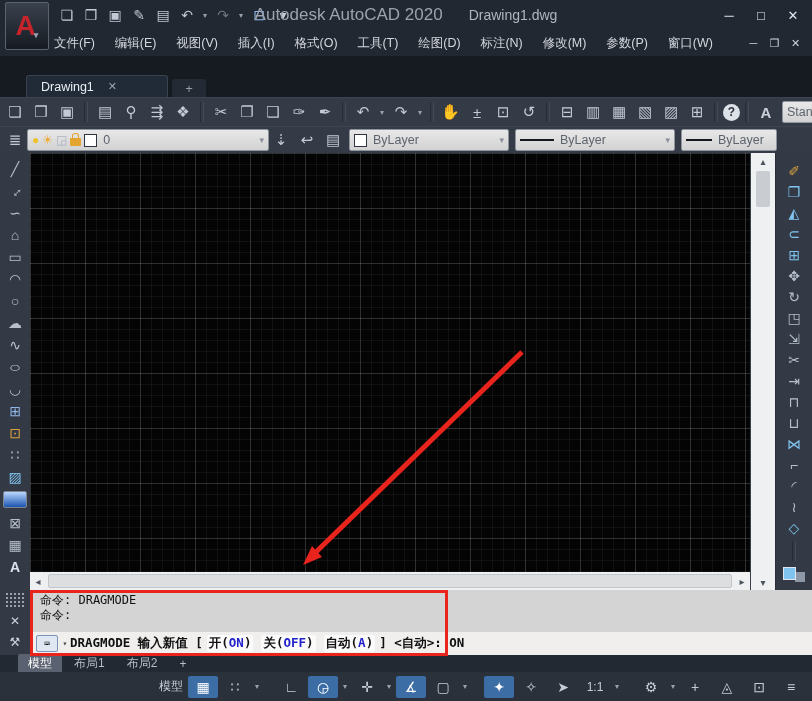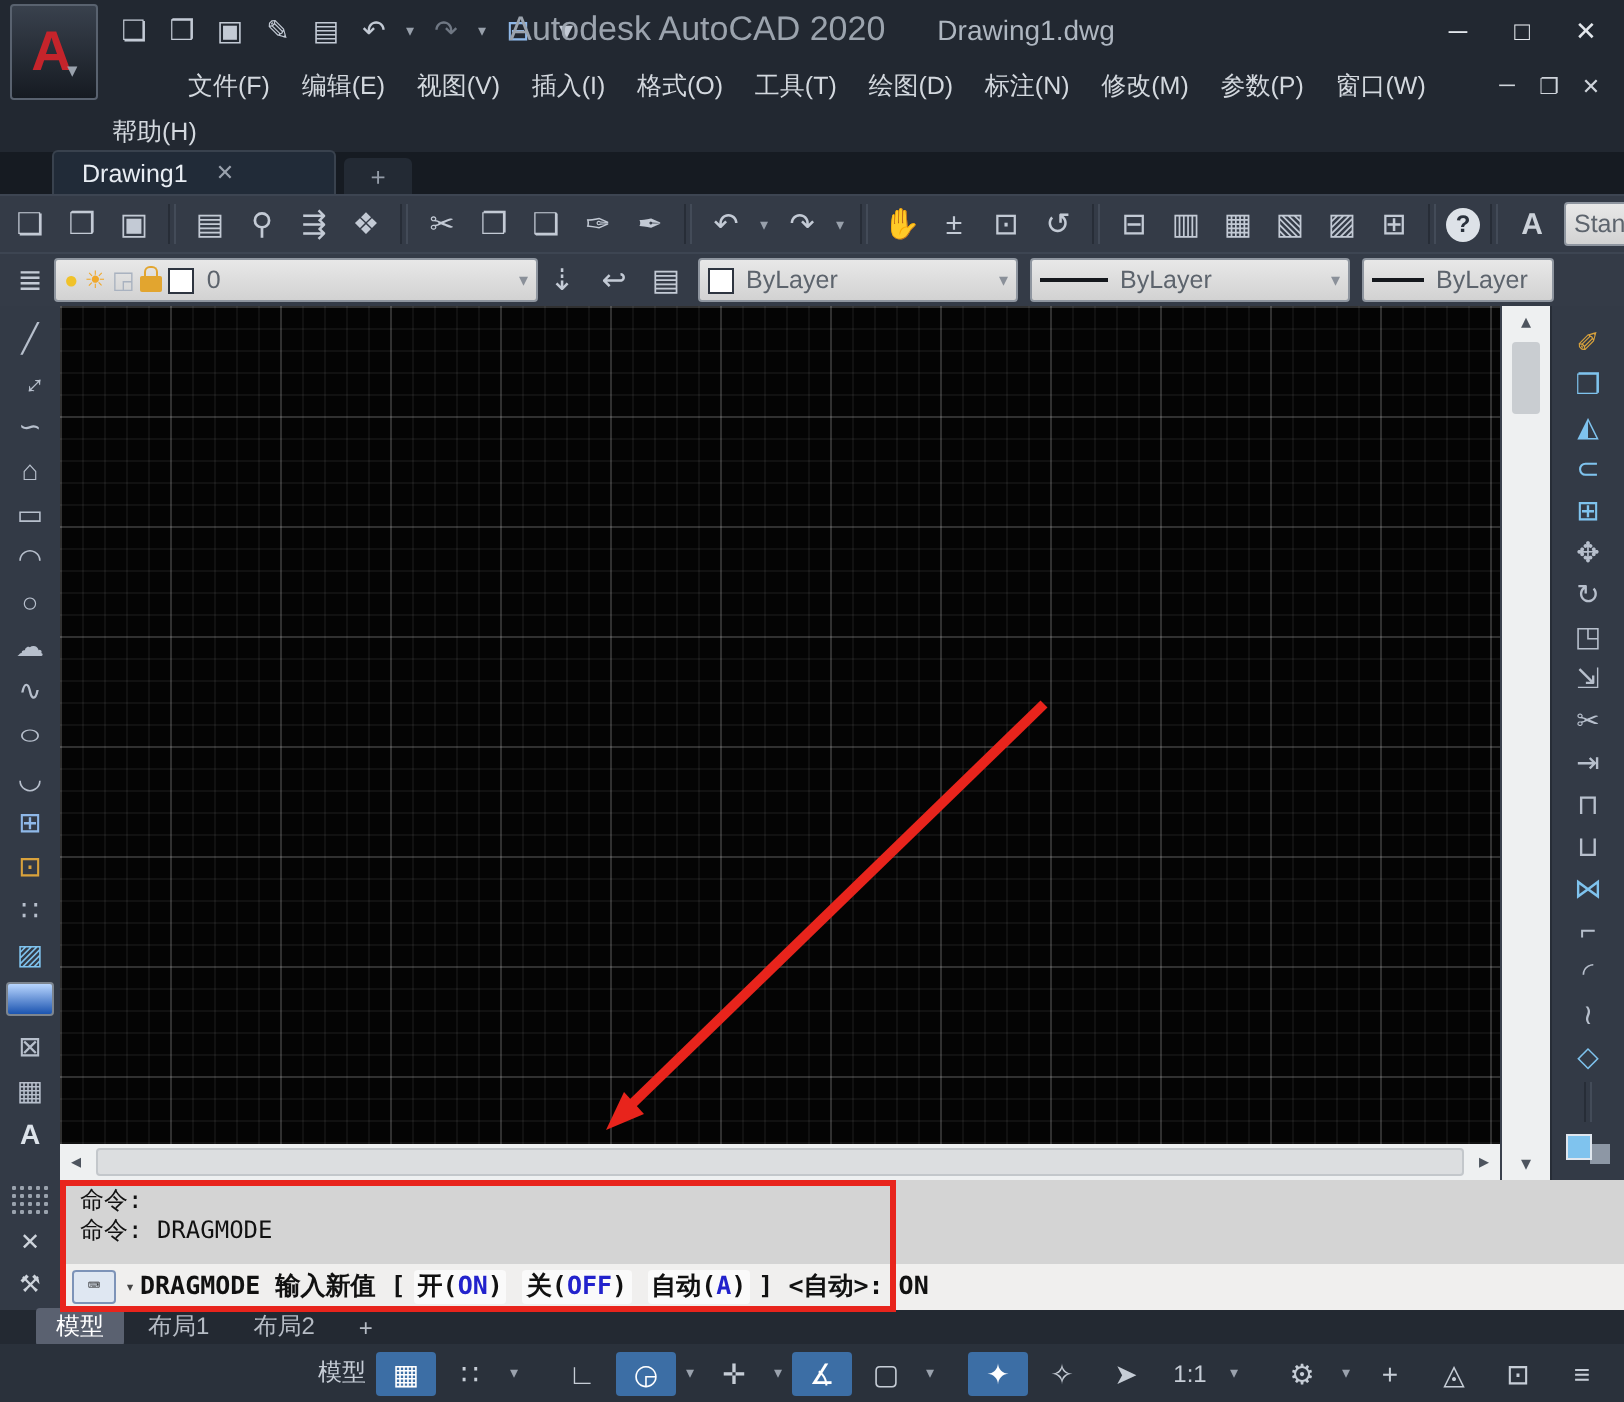--- a/index.html
+++ b/index.html
@@ -15,30 +15,30 @@
   .applogo .lg-dd{font-size:9px;color:#9aa2ad;margin:18px 0 0 -2px;}
   .qat{display:flex;align-items:center;gap:4px;}
   .qat .tbtn{width:22px;height:20px;font-size:14px;}
   .title-center{position:absolute;left:50%;transform:translateX(-50%);top:0;height:30px;display:flex;align-items:center;gap:26px;white-space:nowrap;}
   .title-left{color:#9ba3ad;font-size:17px;}
   .title-right{color:#aeb6c0;font-size:14px;}
   .wctrls{position:absolute;right:6px;top:0;height:30px;display:flex;align-items:center;gap:6px;}
   .wctrls .tbtn{width:26px;height:22px;color:#e3e7ec;font-size:13px;}
 
   
-  .menurow{height:26px;background:#222831;display:flex;align-items:center;padding:0 8px 0 88px;flex:none;position:relative;}
+  .menurow{height:26px;background:#222831;display:flex;align-items:center;padding:0 8px 0 48px;flex:none;position:relative;}
   .menulist{flex:1;display:flex;align-items:center;justify-content:space-between;padding-right:26px;}
   .menulist .mitem{font-size:12.5px;color:#d3d8de;padding:2px 6px;cursor:default;}
   .childctrls{display:flex;gap:4px;align-items:center;}
   .childctrls .tbtn{width:17px;height:16px;font-size:11px;color:#cfd4db;}
   .menurow2{height:20px;background:#222831;display:flex;align-items:center;padding-left:56px;flex:none;}
   .menurow2 .mitem{font-size:12.5px;color:#d3d8de;}
 
   
-  .tabrow{height:21px;background:#161b22;display:flex;align-items:flex-end;padding-left:26px;flex:none;}
+  .tabrow{height:41px;background:#161b22;display:flex;align-items:flex-end;padding-left:26px;flex:none;}
   .ftab{height:21px;min-width:118px;background:#212b38;border:1px solid #39424e;border-bottom:none;border-radius:3px 3px 0 0;
         display:flex;align-items:center;gap:14px;padding:0 8px 0 14px;font-size:12.5px;color:#e8edf3;}
   .ftab .closex{color:#9aa2ad;font-size:11px;}
   .ftab-plus{height:18px;width:34px;background:#232a34;border-radius:3px 3px 0 0;margin-left:4px;
              display:flex;align-items:center;justify-content:center;color:#939ba7;font-size:13px;}
 
   
   .tbrow{background:#343b47;display:flex;align-items:center;padding:0 3px;flex:none;border-top:1px solid #3d4552;}
   .tb1{height:28px;}
   .tb2{height:26px;overflow:hidden;}
@@ -167,23 +167,20 @@
         <span class="mitem">修改(M)</span>
         <span class="mitem">参数(P)</span>
         <span class="mitem">窗口(W)</span>
       </div>
     <div class="childctrls">
         <span class="tbtn">─</span>
         <span class="tbtn">❐</span>
         <span class="tbtn">✕</span>
       </div>
   </div>
-  <div class="menurow2">
-      <span class="mitem">帮助(H)</span>
-    </div>
 
   <div class="tabrow">
     <div class="ftab">
       <span>Drawing1</span>
       <span class="closex">✕</span>
     </div>
     <div class="ftab-plus">+</div>
   </div>
 
   <div class="tbrow tb1">
@@ -333,22 +330,22 @@
   </div>
 
   <div class="cmd">
     <div class="cmd-strip">
         <span class="tbtn grip"></span>
         <span class="tbtn">✕</span>
         <span class="tbtn">⚒</span>
       </div>
     <div class="cmd-body">
       <div class="cmd-hist">
+          <div class="cmdline">命令: DRAGMODE</div>
           <div class="cmdline">命令:</div>
-          <div class="cmdline">命令: DRAGMODE</div>
         </div>
       <div class="cmd-input">
         <span class="cmd-badge">⌨</span>
         <span class="dd">▾</span>
         <span class="cmd-text">DRAGMODE 输入新值 [</span>
         <span class="cmd-text tlist" style="gap:0;">
             <span class="opt-chip"><span>开(</span><span class="opt-key">ON</span><span>)</span></span>
             <span class="opt-chip"><span>关(</span><span class="opt-key">OFF</span><span>)</span></span>
             <span class="opt-chip"><span>自动(</span><span class="opt-key">A</span><span>)</span></span>
           </span>

